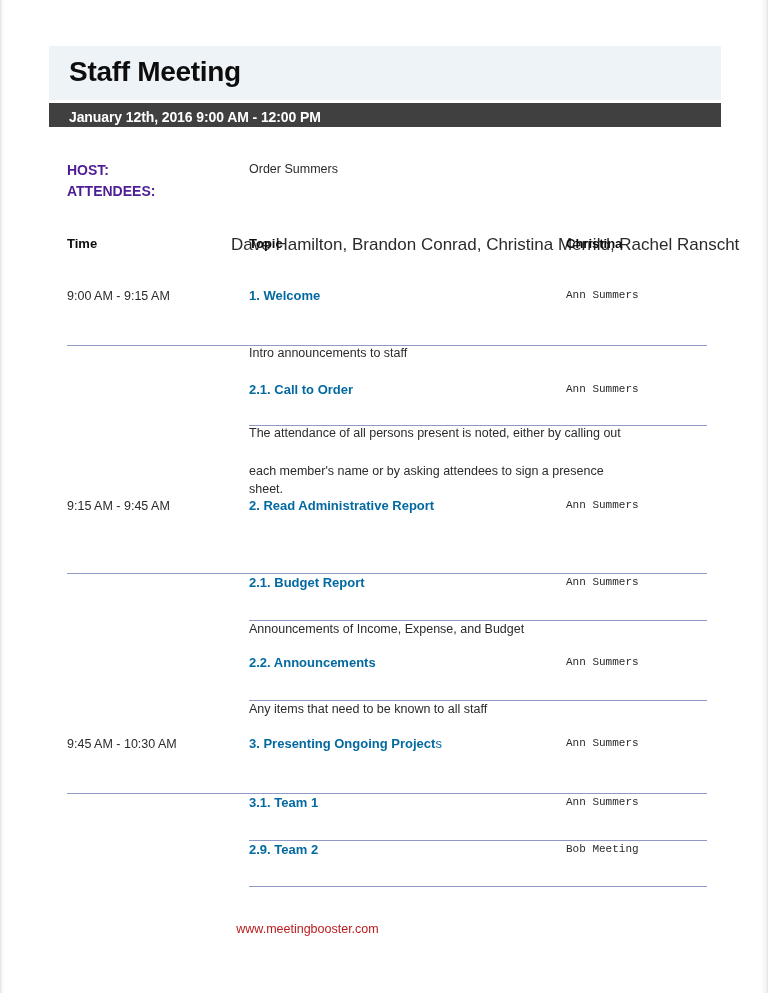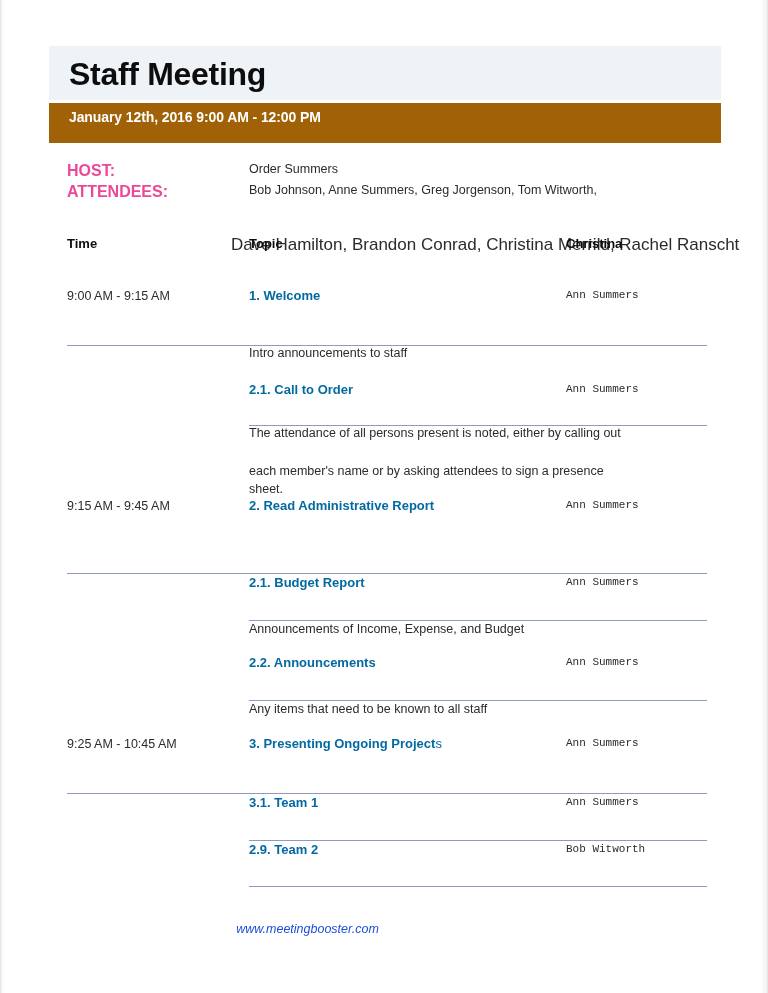--- a/index.html
+++ b/index.html
@@ -47,33 +47,33 @@
     top: 46px;
     width: 672px;
     height: 54px;
     background: #eef3f7;
     box-sizing: border-box;
   }
   .doc-title {
     position: absolute;
     left: 20px;
     top: 10px;
-    font-size: 32px;
+    font-size: 28px;
     font-weight: bold;
     letter-spacing: -0.3px;
     color: #0d0d0d;
     white-space: nowrap;
   }
   .subtitle-band {
     position: absolute;
     left: 48px;
     top: 103px;
     width: 672px;
-    height: 40px;
-    background: #a16207;
+    height: 24px;
+    background: #404040;
     box-sizing: border-box;
   }
   .doc-subtitle {
     position: absolute;
     left: 20px;
     top: 6px;
     font-size: 14px;
     font-weight: bold;
     color: #ffffff;
     letter-spacing: -0.1px;
@@ -88,23 +88,23 @@
     width: 640px;
   }
   .meta-row {
     position: relative;
     height: 21px;
   }
   .meta-label {
     position: absolute;
     left: 0;
     top: 0;
-    font-size: 16px;
-    font-weight: bold;
-    color: #ec4899;
+    font-size: 14px;
+    font-weight: bold;
+    color: #4c1d95;
     white-space: nowrap;
   }
   .meta-value {
     position: absolute;
     left: 182px;
     top: 0;
     font-size: 12.5px;
     color: #2b2b2b;
     white-space: nowrap;
   }
@@ -193,23 +193,22 @@
   .rule.short { left: 182px; width: 458px; }
 
   
   .footer-link {
     position: absolute;
     left: 0;
     top: 922px;
     width: 613px;
     text-align: center;
     font-size: 12.5px;
-    color: #1d4ed8;
+    color: #b91c1c;
     text-decoration: none;
-    font-style: italic;
   }
 </style>
 </head>
 <body>
 
 <div class="page">
   <div class="edge-shade-left"></div>
   <div class="edge-shade-right"></div>
 
   <div class="title-band">
@@ -220,21 +219,20 @@
     <div class="doc-subtitle">January 12th, 2016 9:00 AM - 12:00 PM</div>
   </div>
 
   <div class="meta">
     <div class="meta-row">
       <span class="meta-label">HOST:</span>
       <span class="meta-value">Order Summers</span>
     </div>
     <div class="meta-row">
       <span class="meta-label">ATTENDEES:</span>
-      <span class="meta-value">Bob Johnson, Anne Summers, Greg Jorgenson, Tom Witworth,</span>
       <span class="meta-cont">Dave Hamilton, Brandon Conrad, Christina Merrild, Rachel Ranscht</span>
     </div>
   </div>
 
   <div class="col-headers">
     <span class="col-h time">Time</span>
     <span class="col-h topic">Topic</span>
     <span class="col-h presenter">Christina</span>
   </div>
 
@@ -272,35 +270,35 @@
     </div>
 
     <div class="arow">
       <span class="cell-topic" style="top:385px">2.2. Announcements</span>
       <span class="cell-presenter" style="top:386px">Ann Summers</span>
       <div class="rule short" style="top:430px"></div>
       <span class="cell-desc" style="top:426px">Any items that need to be known to all staff</span>
     </div>
 
     <div class="arow">
-      <span class="cell-time" style="top:467px">9:25 AM - 10:45 AM</span>
+      <span class="cell-time" style="top:467px">9:45 AM - 10:30 AM</span>
       <span class="cell-topic" style="top:466px"><span>3. Presenting Ongoing Project</span><span class="tail">s</span></span>
       <span class="cell-presenter" style="top:467px">Ann Summers</span>
       <div class="rule full" style="top:523px"></div>
     </div>
 
     <div class="arow">
       <span class="cell-topic" style="top:525px">3.1. Team 1</span>
       <span class="cell-presenter" style="top:526px">Ann Summers</span>
       <div class="rule short" style="top:570px"></div>
     </div>
 
     <div class="arow">
       <span class="cell-topic" style="top:572px">2.9. Team 2</span>
-      <span class="cell-presenter" style="top:573px">Bob Witworth</span>
+      <span class="cell-presenter" style="top:573px">Bob Meeting</span>
       <div class="rule short" style="top:616px"></div>
     </div>
 
   </div>
 
   <a class="footer-link" href="#">www.meetingbooster.com</a>
 
 </div>
 
 </body></html>

